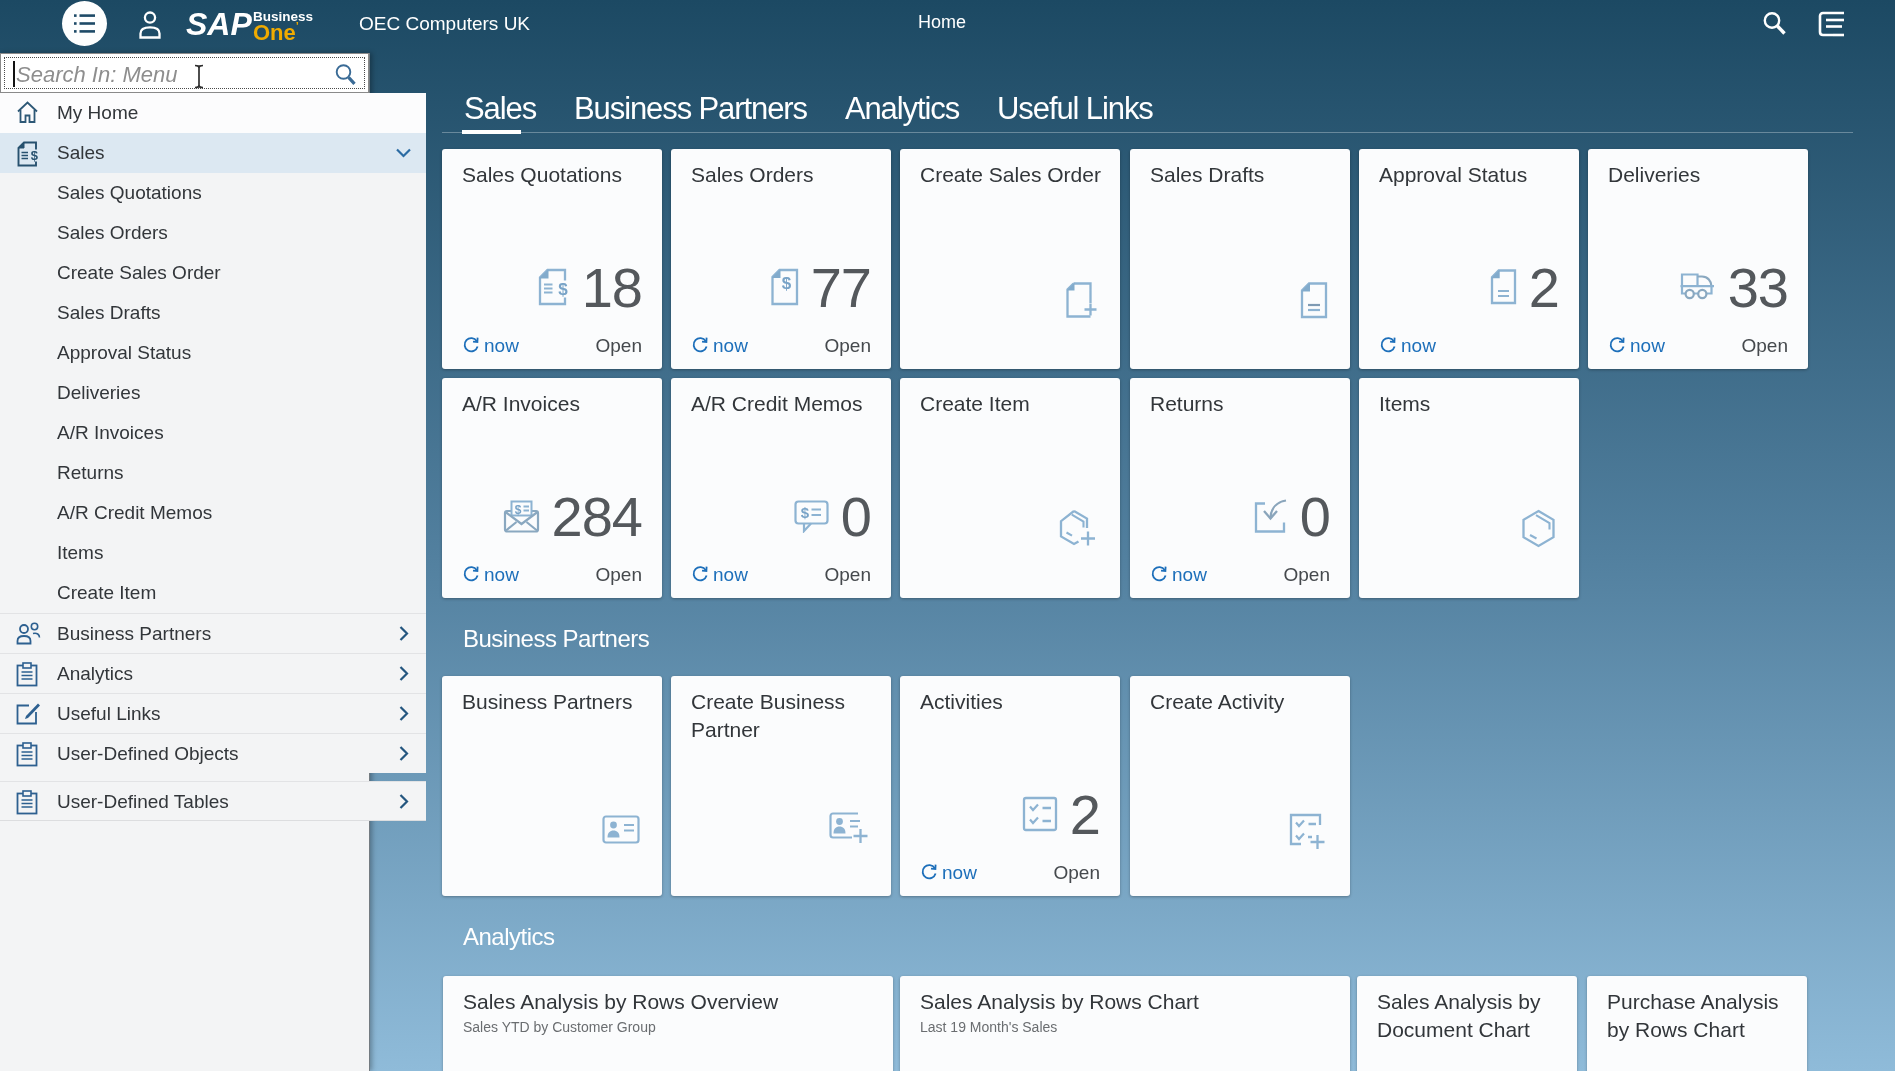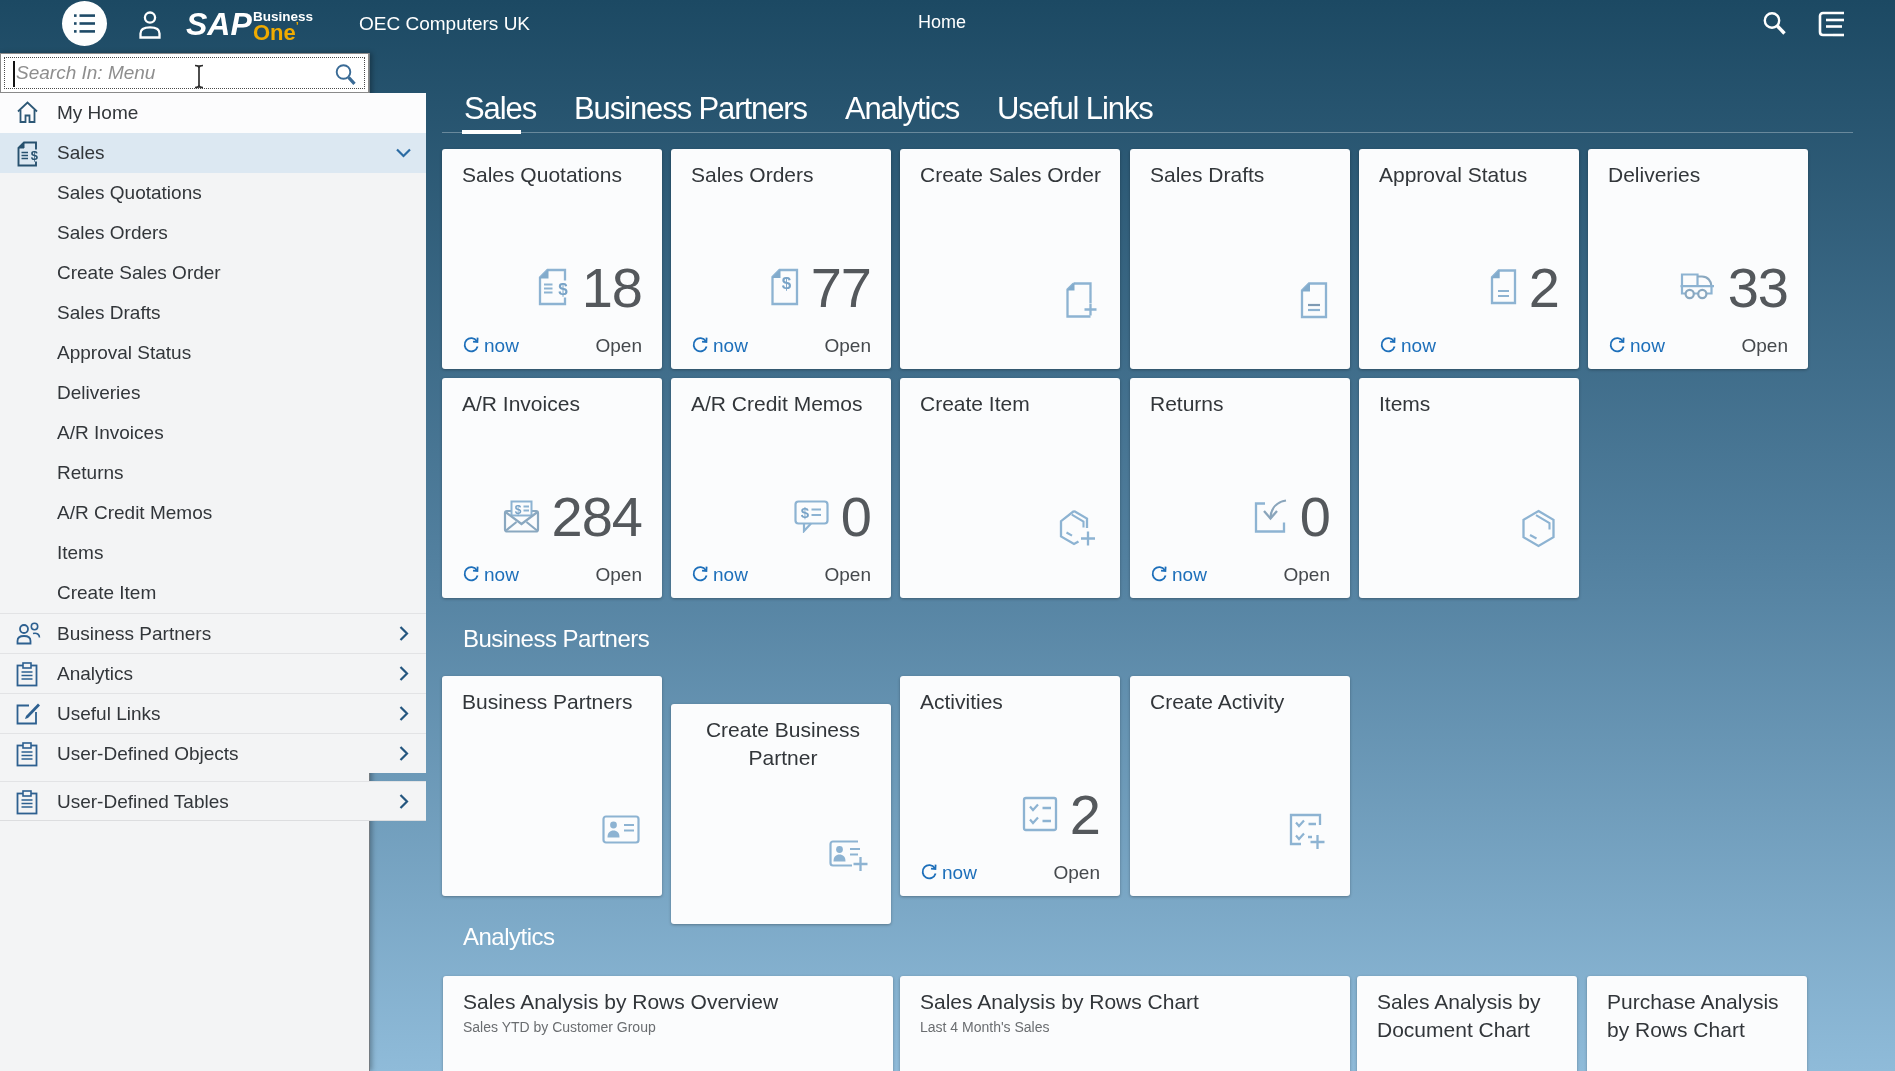--- a/index.html
+++ b/index.html
@@ -13,21 +13,21 @@
 .person { position:absolute; left:136px; top:10px; z-index:6; }
 .saplogo { position:absolute; left:186px; top:6px; z-index:6; width:130px; height:38px; }
 .oec { position:absolute; left:359px; top:13px; color:#fff; font-size:19px; z-index:6; }
 .hometitle { position:absolute; left:862px; top:12px; width:160px; text-align:center; color:#fff; font-size:18px; z-index:6; }
 .ticon { position:absolute; z-index:6; }
 
 
 .sidebar { position:absolute; left:0; top:53px; width:370px; height:1018px; background:#f3f4f5; z-index:4; border-right:1px solid rgba(30,42,52,0.6); box-shadow:2px 0 5px rgba(0,0,0,0.3); }
 .searchwrap { position:absolute; left:0; top:0; width:369px; height:40px; background:#fff; border:1px solid #8a8a8a; }
 .searchinner { position:absolute; left:3px; top:3px; right:3px; bottom:3px; border:1px dotted #4a4a4a; }
-.searchph { position:absolute; left:15px; top:8px; font-style:italic; color:#8e8e8e; font-size:19px; }
+.searchph { position:absolute; left:15px; top:8px; font-style:italic; color:#8e8e8e; font-size:22px; }
 .caret { position:absolute; left:12px; top:7px; width:2px; height:26px; background:#111; }
 .ibeam { position:absolute; left:192px; top:10px; color:#2b2b2b; font-size:22px; }
 .sglass { position:absolute; right:9px; top:8px; }
 .menu { position:absolute; left:0; top:40px; width:426px; }
 .mrow { position:relative; height:40px; font-size:19px; color:#32363a; }
 .mrow .txt { position:absolute; left:57px; top:9px; }
 .mrow .mic { position:absolute; left:16px; top:8px; }
 .mrow .chev { position:absolute; right:14px; top:11px; }
 .r-home { background:#fcfcfd; }
 .r-sales { background:#dce8f2; }
@@ -406,21 +406,21 @@
 <div class="shead" style="left:463px; top:625px;">Business Partners</div>
 <div class="tile" style="left:442px; top:676px;">
     <div class="title">Business Partners</div>
   <div class="cicon" style="top:139px;"><svg width="38" height="29" viewBox="0 0 38 29">
     <rect x="1.5" y="1.5" width="35" height="26" rx="2.5" fill="none" stroke="#8db3d2" stroke-width="2.2"></rect>
     <circle cx="11.5" cy="10" r="3.4" fill="#8db3d2"></circle>
     <path d="M5.5 22.5 C5.5 17.5 8 15.5 11.5 15.5 C15 15.5 17.5 17.5 17.5 22.5 Z" fill="#8db3d2"></path>
     <path d="M22 10 H32 M22 15.5 H32" stroke="#8db3d2" stroke-width="2.2"></path>
   </svg></div>
   </div>
-<div class="tile" style="left:671px; top:704px;text-align:center;">
+<div class="tile" style="left:671px; top:676px;">
     <div class="title">Create Business Partner</div>
   <div class="cicon" style="top:136px;"><svg width="40" height="34" viewBox="0 0 40 34">
     <path d="M29 1.5 H4 C2.6 1.5 1.5 2.6 1.5 4 V23 C1.5 24.4 2.6 25.5 4 25.5 H23" fill="none" stroke="#8db3d2" stroke-width="2.2"></path>
     <circle cx="10.5" cy="9.5" r="3.4" fill="#8db3d2"></circle>
     <path d="M4.5 21.5 C4.5 16.5 7 14.5 10.5 14.5 C14 14.5 16.5 16.5 16.5 21.5 Z" fill="#8db3d2"></path>
     <path d="M21 9 H31 M21 14.5 H29" stroke="#8db3d2" stroke-width="2.2"></path>
     <path d="M31.5 17 V31 M24.5 24 H38.5" stroke="#8db3d2" stroke-width="2.3"></path>
   </svg></div>
   </div>
 <div class="tile" style="left:900px; top:676px;">
@@ -453,20 +453,20 @@
   </svg></div>
   </div>
 
 <div class="shead" style="left:463px; top:923px;">Analytics</div>
 <div class="tile wtile" style="left:443px; top:976px;">
     <div class="title">Sales Analysis by Rows Overview</div>
     <div class="sub">Sales YTD by Customer Group</div>
   </div>
 <div class="tile wtile" style="left:900px; top:976px;">
     <div class="title">Sales Analysis by Rows Chart</div>
-    <div class="sub">Last 4 Month's Sales</div>
+    <div class="sub">Last 19 Month's Sales</div>
   </div>
 <div class="tile" style="left:1357px; top:976px;">
     <div class="title">Sales Analysis by Document Chart</div>
   </div>
 <div class="tile" style="left:1587px; top:976px;">
     <div class="title">Purchase Analysis by Rows Chart</div>
   </div>
 
 </body></html>

